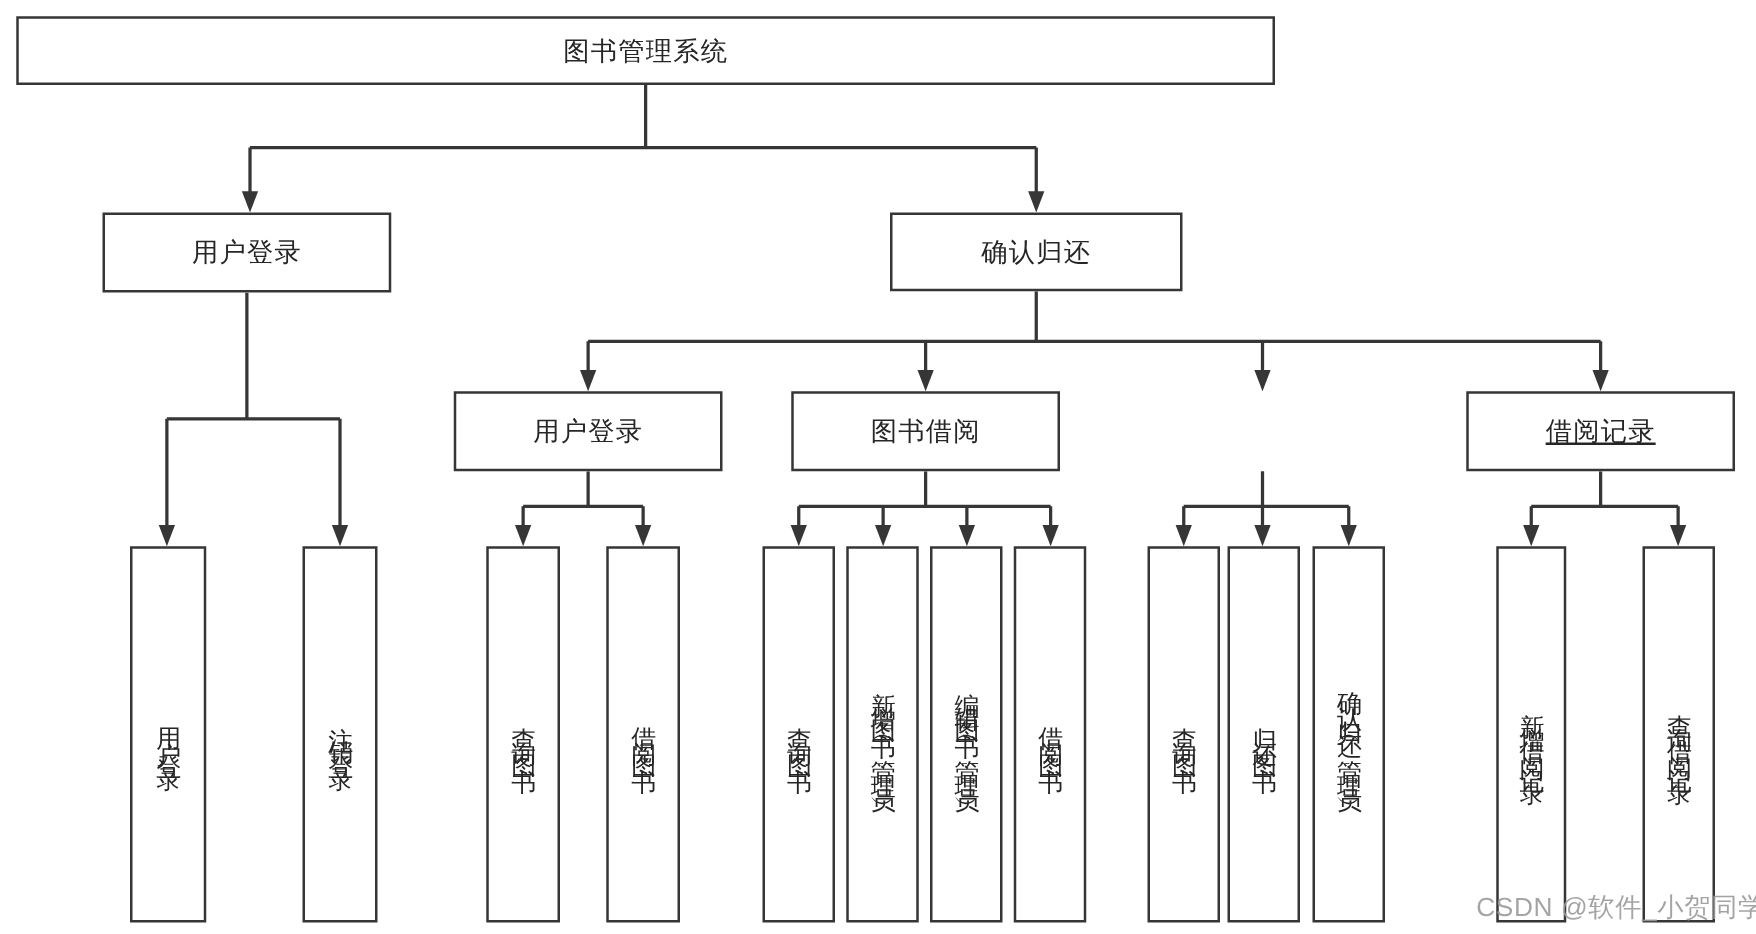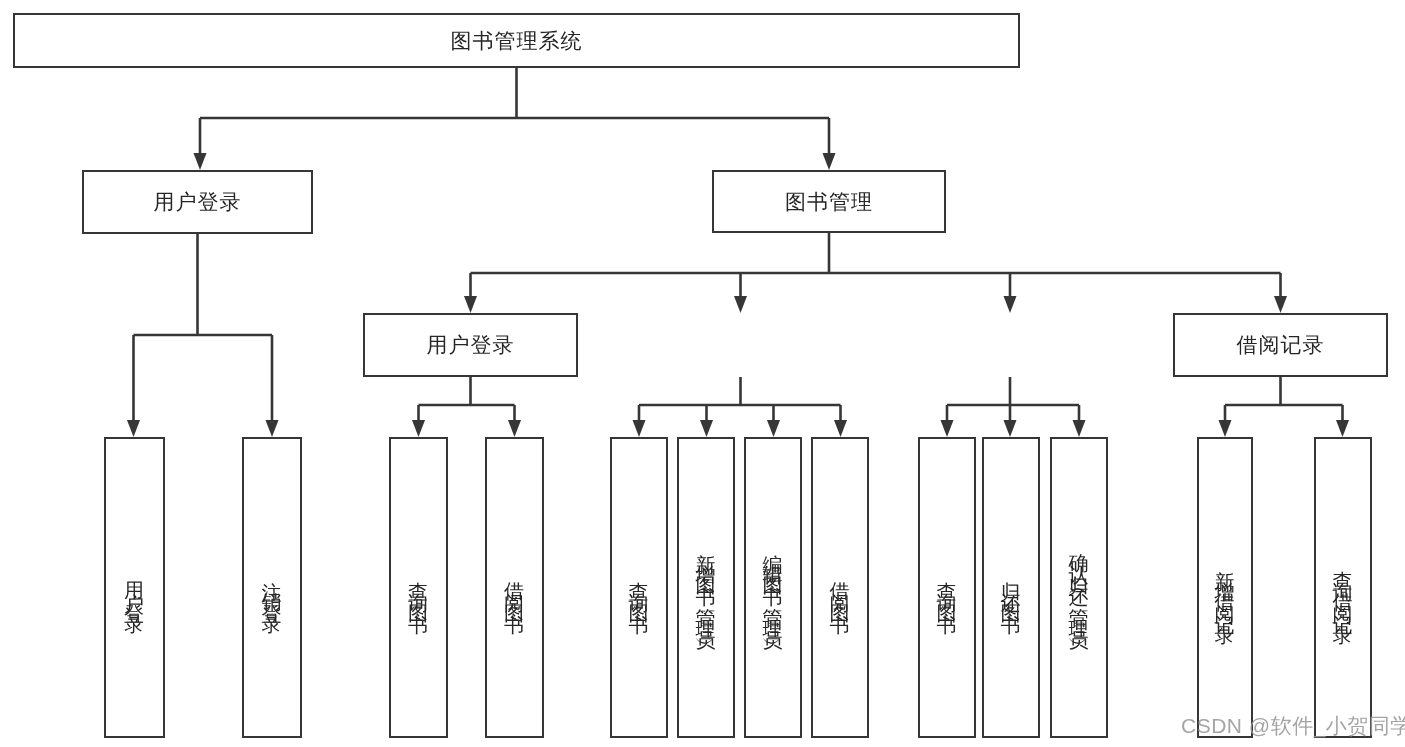--- a/index.html
+++ b/index.html
@@ -94,27 +94,30 @@
   </svg>
 
   <div class="box" style="left:13px;top:13px;width:1007px;height:55px;">
     <span class="h-label">图书管理系统</span>
   </div>
 
   <div class="box" style="left:82px;top:170px;width:231px;height:64px;">
     <span class="h-label">用户登录</span>
   </div>
   <div class="box" style="left:712px;top:170px;width:234px;height:63px;">
-    <span class="h-label">图书管理</span>
+    <span class="h-label">确认归还</span>
   </div>
 
   <div class="box" style="left:363px;top:313px;width:215px;height:64px;">
     <span class="h-label">用户登录</span>
   </div>
-  <div class="box" style="left:1173px;top:313px;width:215px;height:64px;">
+  <div class="box" style="left:633px;top:313px;width:215px;height:64px;">
+    <span class="h-label">图书借阅</span>
+  </div>
+  <div class="box" style="left:1173px;top:313px;width:215px;height:64px;text-decoration:underline;">
     <span class="h-label">借阅记录</span>
   </div>
 
   <div class="box" style="left:104px;top:437px;width:61px;height:301px;">
     <span class="v-label">用户登录</span>
   </div>
   <div class="box" style="left:242px;top:437px;width:60px;height:301px;">
     <span class="v-label">注销登录</span>
   </div>
 

